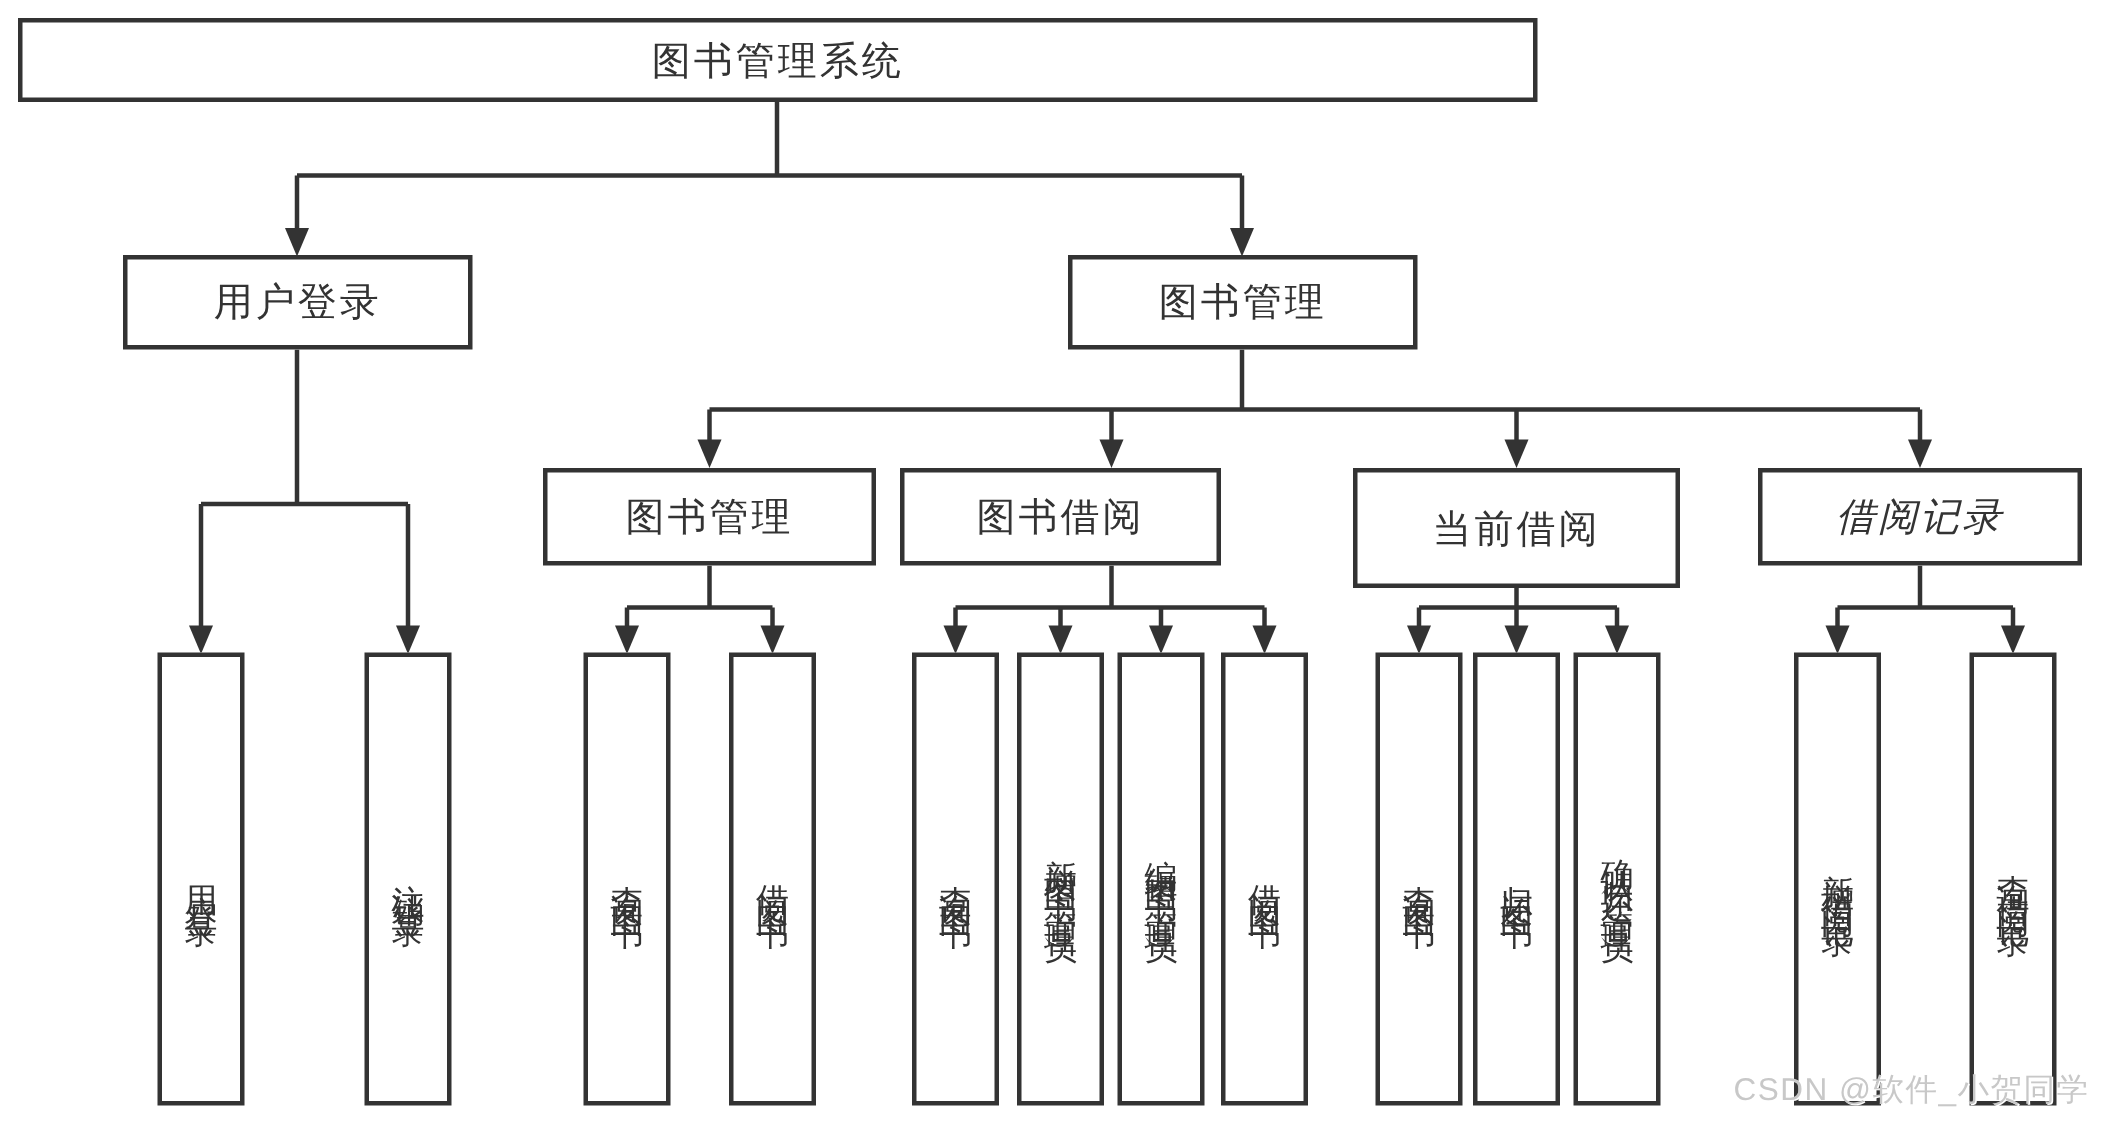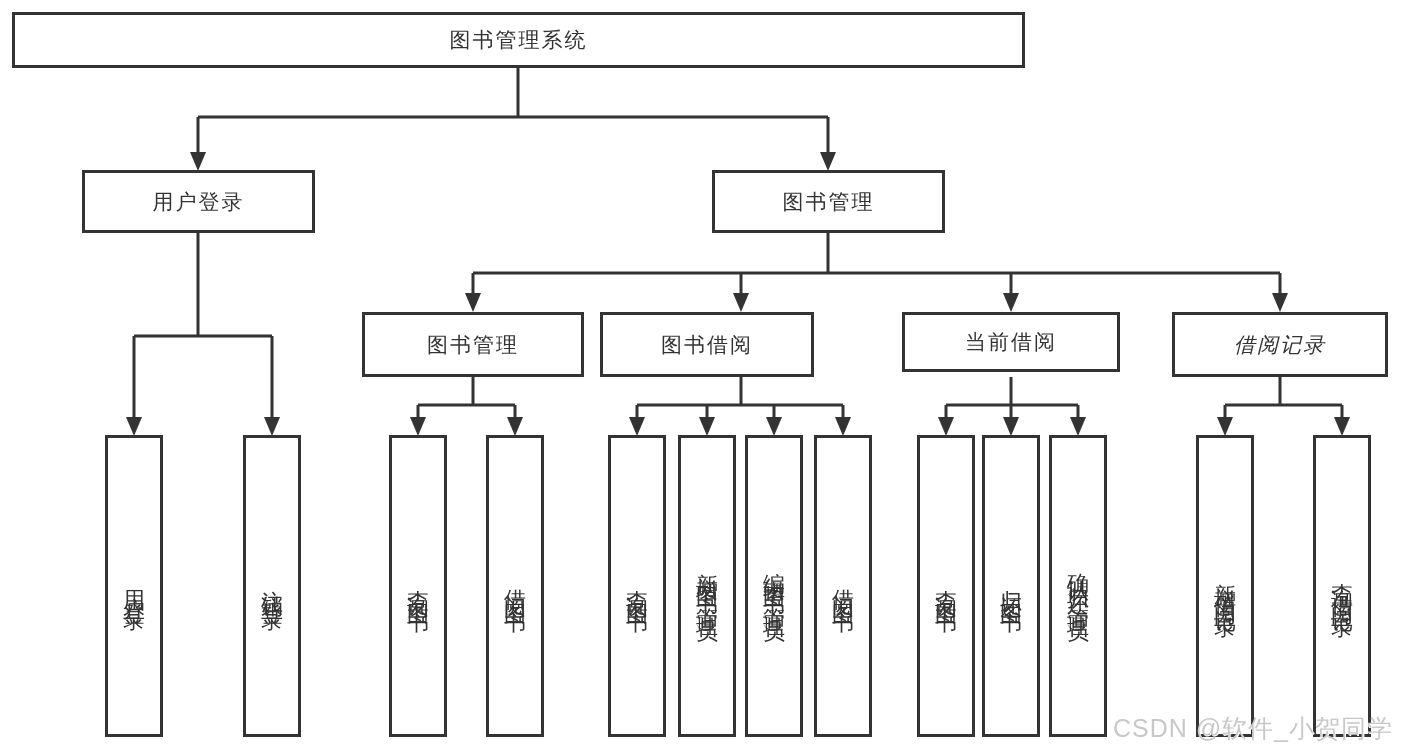--- a/index.html
+++ b/index.html
@@ -43,37 +43,37 @@
     position: absolute;
     box-sizing: border-box;
     border: 3px solid var(--line);
     background: var(--background);
     display: flex;
     align-items: center;
     justify-content: center;
     color: var(--text);
   }
   .h-box {
-    font-size: 21px;
+    font-size: 26px;
     letter-spacing: 2px;
     white-space: nowrap;
   }
   .v-box .v-label {
     writing-mode: vertical-rl;
     text-orientation: mixed;
     font-size: 22px;
     line-height: 1.0;
     letter-spacing: 7px;
     max-height: 292px;
   }
   .watermark {
     position: absolute;
     right: 12px;
     top: 712px;
-    font-size: 25px;
+    font-size: 21px;
     letter-spacing: 1px;
     color: var(--watermark);
     text-shadow: 1px 1px 0 #ffffff;
     white-space: nowrap;
   }
 </style>
 </head>
 <body>
 
 <div class="stage">
@@ -164,21 +164,21 @@
   <div class="box h-box" style="left:712px; top:170px; width:233px; height:63px;">
     <span>图书管理</span>
   </div>
 
   <div class="box h-box" style="left:362px; top:312px; width:222px; height:65px;">
     <span>图书管理</span>
   </div>
   <div class="box h-box" style="left:600px; top:312px; width:214px; height:65px;">
     <span>图书借阅</span>
   </div>
-  <div class="box h-box" style="left:902px; top:312px; width:218px; height:60px;">
+  <div class="box h-box" style="left:902px; top:312px; width:218px; height:80px;">
     <span>当前借阅</span>
   </div>
   <div class="box h-box" style="left:1172px; top:312px; width:216px; height:65px;font-style:italic;">
     <span>借阅记录</span>
   </div>
 
   <div class="box v-box" style="left:105px; top:435px; width:58px; height:302px;">
     <span class="v-label">用户登录</span>
   </div>
   <div class="box v-box" style="left:243px; top:435px; width:58px; height:302px;">

